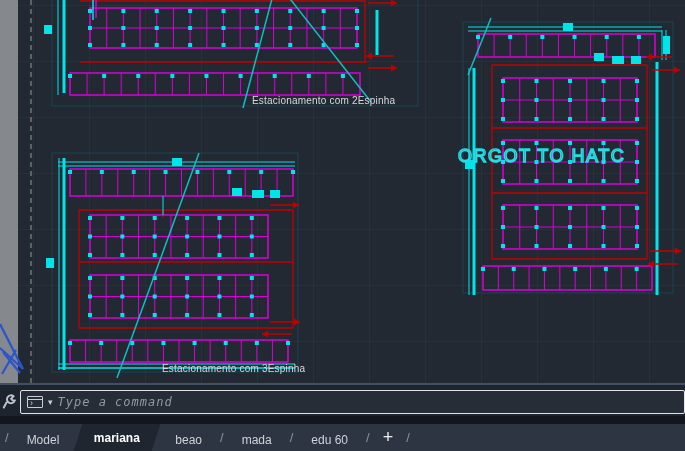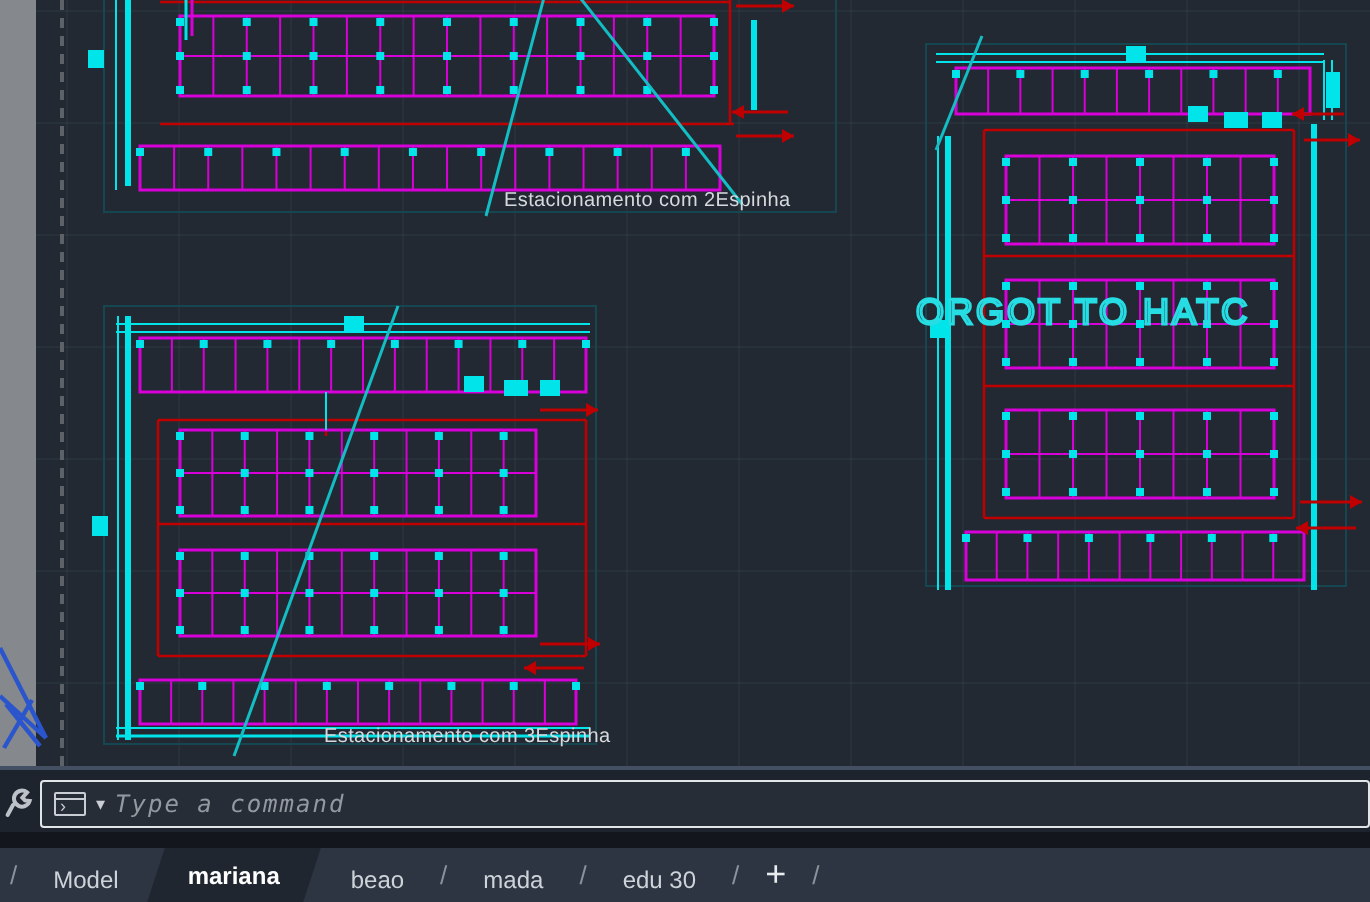--- a/index.html
+++ b/index.html
@@ -463,21 +463,21 @@
     </div>
     <div class="tab">
       <span class="tab-label">beao</span>
     </div>
     <span class="tab-sep">/</span>
     <div class="tab">
       <span class="tab-label">mada</span>
     </div>
     <span class="tab-sep">/</span>
     <div class="tab">
-      <span class="tab-label">edu 30</span>
+      <span class="tab-label">edu 60</span>
     </div>
     <span class="tab-sep">/</span>
     <div class="tab-plus">
       <span>+</span>
     </div>
     <span class="tab-sep">/</span>
   </div>
 </div>
 
 </body></html>

